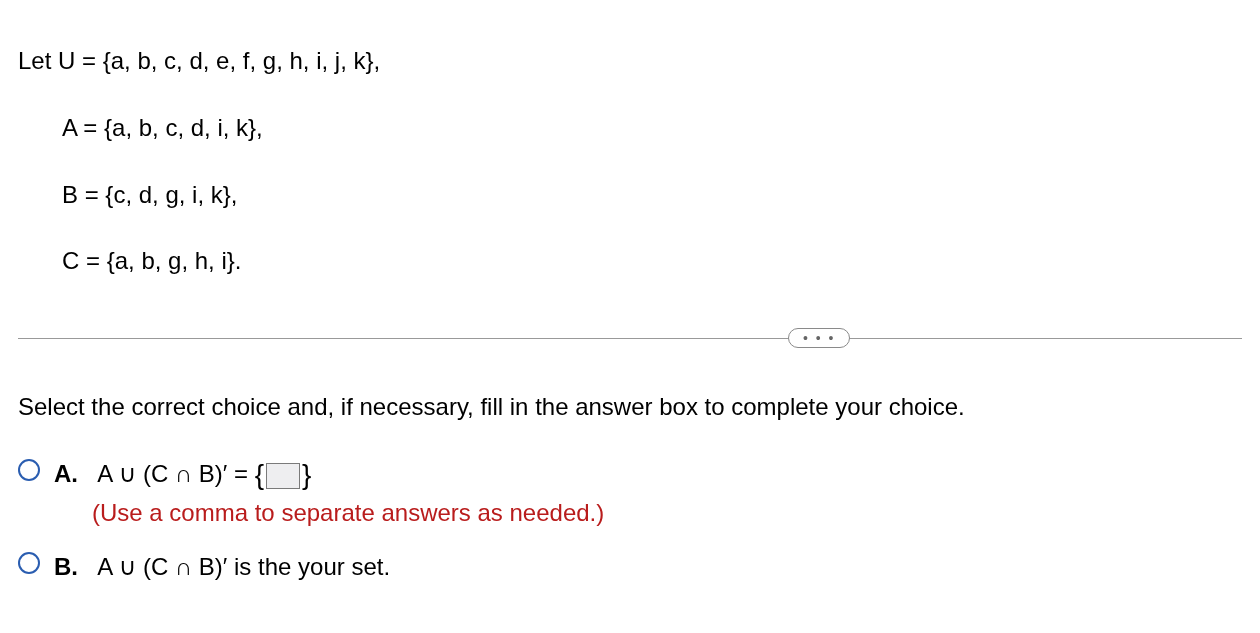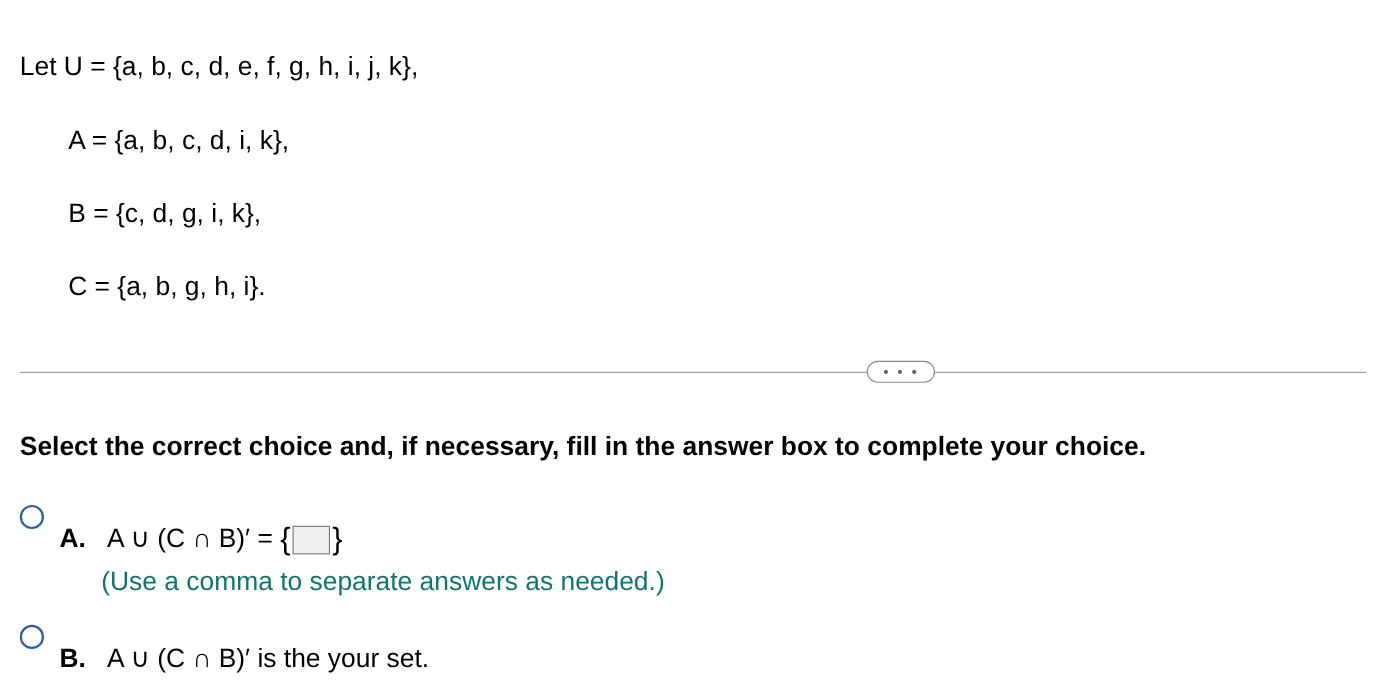--- a/index.html
+++ b/index.html
@@ -40,21 +40,21 @@
       background: #fff;
       border: 1px solid #8a8a8a;
       border-radius: 14px;
       padding: 2px 14px;
       font-size: 14px;
       color: #666;
       letter-spacing: 2px;
       cursor: pointer;
       line-height: 1;
     }
-    .prompt-line { margin-bottom: 34px; font-weight: bold; }
+    .prompt-line { margin-bottom: 34px; }
     .choice {
       display: flex;
       align-items: flex-start;
       margin-bottom: 16px;
     }
     .radio {
       width: 22px;
       height: 22px;
       border: 2px solid #2a5db0;
       border-radius: 50%;
@@ -63,35 +63,35 @@
       margin-right: 14px;
       cursor: pointer;
       background: #fff;
     }
     .choice-label {
       font-weight: bold;
       margin-right: 12px;
       min-width: 26px;
       display: inline-block;
     }
-    .choice-body { flex: 1; line-height: 1.6; margin-top: 16px; }
+    .choice-body { flex: 1; line-height: 1.6; }
     .answer-box {
       display: inline-block;
       width: 34px;
       height: 26px;
       border: 1px solid #7a7a7a;
       background: #eeeef0;
       vertical-align: middle;
       margin: 0 2px;
       font-size: 16px;
       text-align: center;
       padding: 0;
     }
     .hint {
-      color: #0f766e;
+      color: #b91c1c;
       display: block;
     }
     .expr-brace { font-size: 28px; line-height: 0; vertical-align: -2px; }
   </style>
 </head>
 <body>
 
 <div>
   <div class="q-line">Let U = {a, b, c, d, e, f, g, h, i, j, k},</div>
   <div class="q-line indent">A = {a, b, c, d, i, k},</div>

